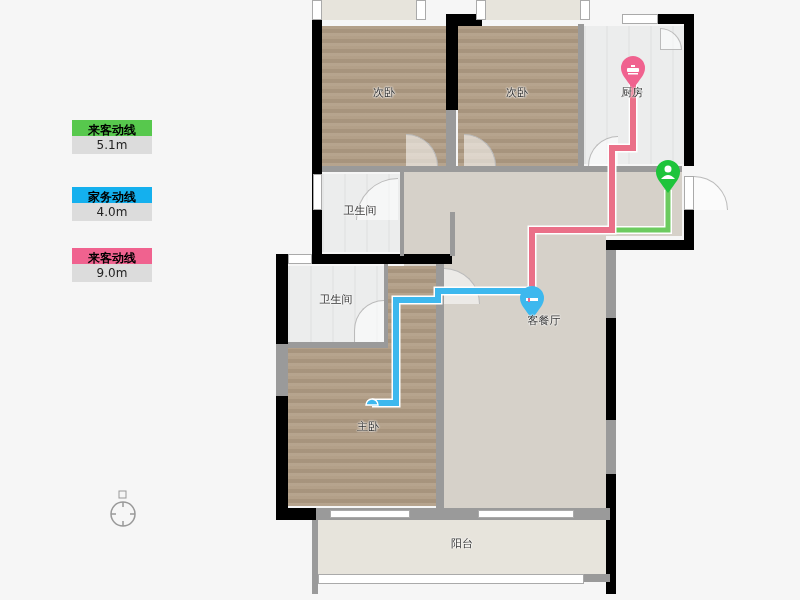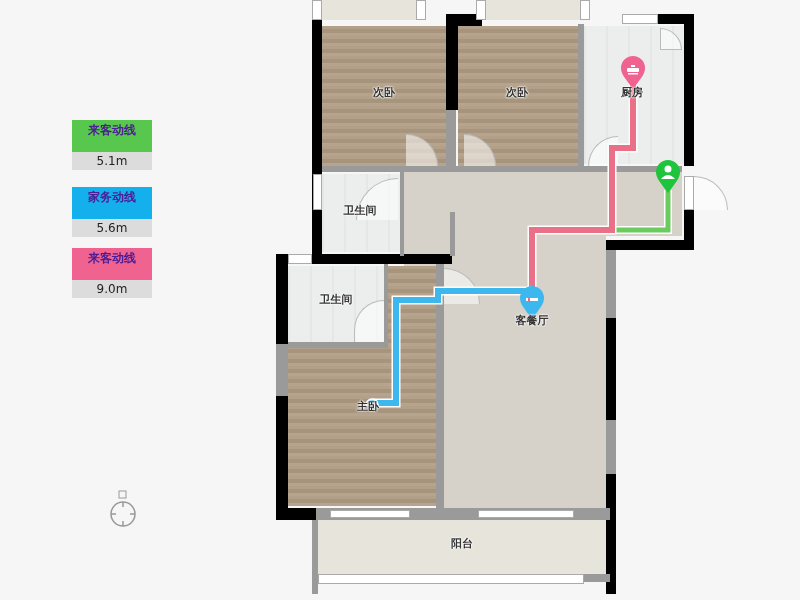--- a/index.html
+++ b/index.html
@@ -1,41 +1,41 @@
 <!DOCTYPE html>
 <html><head>
 <meta charset="utf-8">
 <style>
   html,body{margin:0;padding:0;}
   body{width:800px;height:600px;background:#f6f6f6;position:relative;overflow:hidden;font-family:"DejaVu Sans","Liberation Sans",sans-serif;}
   .legend{position:absolute;left:72px;width:80px;}
-  .legend .lbl{height:32px;color:#4c1d95;font-size:12px;font-weight:bold;text-align:center;line-height:20px;}
+  .legend .lbl{height:16px;color:#000000;font-size:12px;font-weight:bold;text-align:center;line-height:20px;}
   .legend .val{height:18px;background:#dcdcdc;color:#222;font-size:12px;text-align:center;line-height:19px;}
   .abs{position:absolute;}
   .wood{background:#b09c84;background-image:repeating-linear-gradient(0deg,rgba(255,255,255,0.08) 0 3px,rgba(0,0,0,0.05) 3px 7px,rgba(255,255,255,0.04) 7px 10px);}
   .tile{background:#eceded;background-image:repeating-linear-gradient(90deg,rgba(0,0,0,0.03) 0 2px,transparent 2px 22px);}
   .stone{background:#d6d1c9;}
   .balcony{background:#e7e4dc;}
   .wall{background:#000;position:absolute;}
   .gwall{background:#9a9a9a;position:absolute;}
   .win{position:absolute;background:#fff;border:1px solid #aaa;box-sizing:border-box;}
-  .room-label{position:absolute;font-size:11px;font-weight:bold;color:#333;text-shadow:0 0 2px #fff,0 0 2px #fff,0 0 2px #fff;white-space:nowrap;transform:translate(-50%,-50%);}
+  .room-label{position:absolute;font-size:11px;font-weight:normal;color:#333;text-shadow:0 0 2px #fff,0 0 2px #fff,0 0 2px #fff;white-space:nowrap;transform:translate(-50%,-50%);}
   .door{position:absolute;border:1px solid #bbb;background:rgba(255,255,255,0.55);box-sizing:border-box;}
   svg.paths{position:absolute;left:0;top:0;}
 </style>
 </head>
 <body>
 
 <div class="legend" style="top:120px">
   <div class="lbl" style="background:#57c84d">来客动线</div>
   <div class="val">5.1m</div>
 </div>
 <div class="legend" style="top:187px">
   <div class="lbl" style="background:#14b0ee">家务动线</div>
-  <div class="val">5.6m</div>
+  <div class="val">4.0m</div>
 </div>
 <div class="legend" style="top:248px">
   <div class="lbl" style="background:#f0628f">来客动线</div>
   <div class="val">9.0m</div>
 </div>
 
 <div class="abs" style="left:108px;top:490px;width:30px;height:42px">
   <svg width="30" height="42" viewBox="0 0 30 42">
     <rect x="11" y="1" width="7" height="7" fill="none" stroke="#999" stroke-width="1"></rect>
     <circle cx="15" cy="24" r="12" fill="none" stroke="#999" stroke-width="1.5"></circle>
@@ -152,16 +152,16 @@
     <svg width="16" height="14" viewBox="0 0 16 14">
         <path d="M2 12 A6 6 0 0 1 14 12Z" fill="#3db8ee" stroke="#fff" stroke-width="1.5"></path>
       </svg>
   </div>
 
   <div class="room-label" style="left:384px;top:92px">次卧</div>
   <div class="room-label" style="left:517px;top:92px">次卧</div>
   <div class="room-label" style="left:632px;top:92px">厨房</div>
   <div class="room-label" style="left:360px;top:210px">卫生间</div>
   <div class="room-label" style="left:336px;top:299px">卫生间</div>
-  <div class="room-label" style="left:532px;top:320px">客餐厅</div>
-  <div class="room-label" style="left:368px;top:406px">主卧</div>
+  <div class="room-label" style="left:544px;top:320px">客餐厅</div>
+  <div class="room-label" style="left:368px;top:426px">主卧</div>
   <div class="room-label" style="left:462px;top:543px">阳台</div>
 </div>
 
 </body></html>

